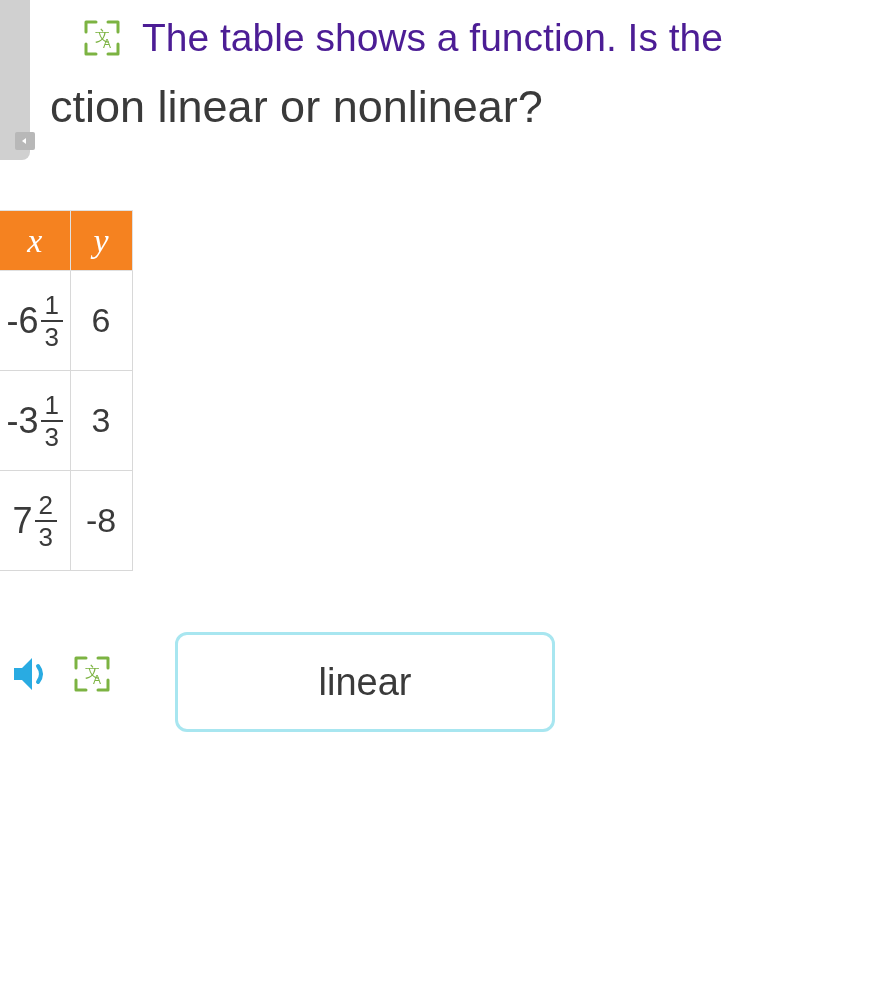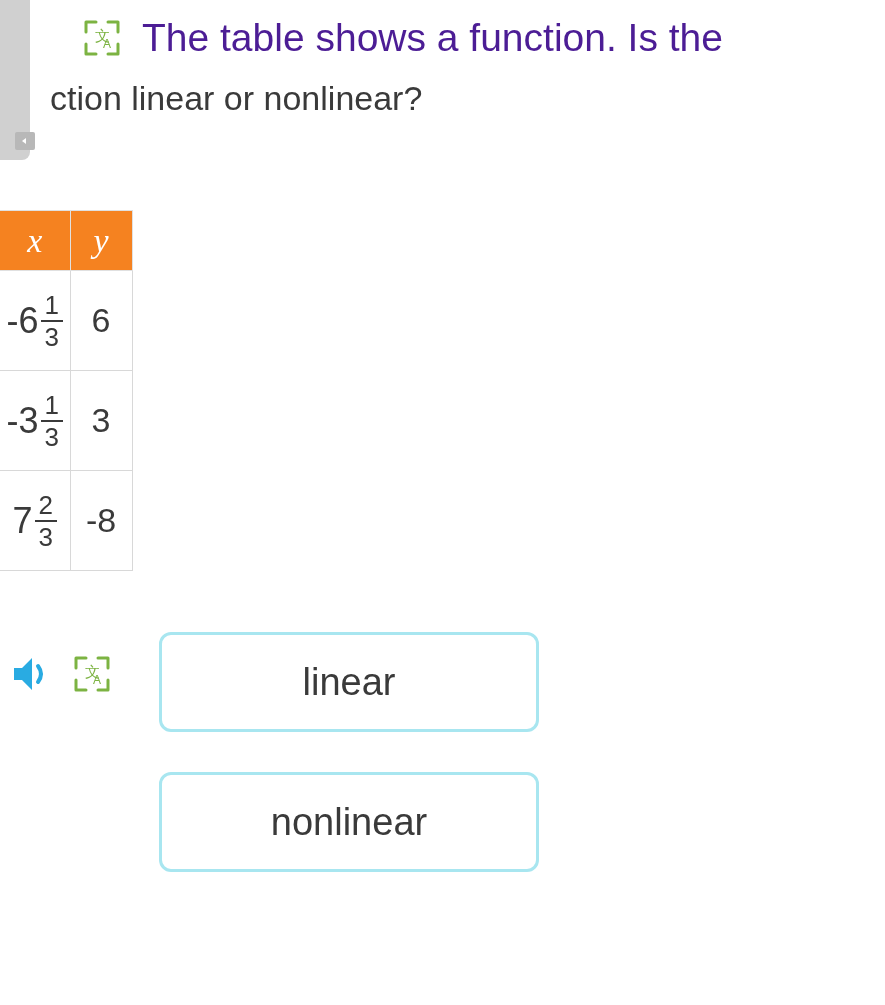--- a/index.html
+++ b/index.html
@@ -62,21 +62,21 @@
     .translate-icon {
       width: 40px;
       height: 40px;
     }
     .question-text {
       font-size: 39px;
       color: #4c1d95;
       line-height: 1.55;
     }
     .question-text2 {
-      font-size: 34px;
+      font-size: 45px;
       color: #3a3a3a;
       line-height: 1.55;
       margin-top: 4px;
     }
     .table-wrap {
       position: absolute;
       left: 0;
       top: 210px;
     }
     .func-table {
@@ -145,21 +145,21 @@
       width: 48px;
       height: 48px;
       margin-left: 6px;
     }
     .translate-icon2 {
       width: 40px;
       height: 40px;
     }
     .answer-buttons {
       position: absolute;
-      left: 159px;
+      left: 175px;
       top: 632px;
       display: flex;
       flex-direction: column;
       gap: 40px;
     }
     .answer-btn {
       width: 380px;
       height: 100px;
       border: 3px solid #a8e6f0;
       border-radius: 12px;
@@ -257,14 +257,13 @@
     <svg class="translate-icon2" viewBox="0 0 40 40">
       <path d="M4 4 L14 4 M4 4 L4 14 M36 4 L26 4 M36 4 L36 14 M4 36 L14 36 M4 36 L4 26 M36 36 L26 36 M36 36 L36 26" stroke="#7cb342" stroke-width="3" fill="none" stroke-linecap="round"></path>
       <text x="13" y="23" font-size="15" fill="#7cb342" font-family="sans-serif">文</text>
       <text x="21" y="30" font-size="12" fill="#7cb342" font-family="sans-serif">A</text>
     </svg>
   </span>
 </div>
 
 <div class="answer-buttons">
   <button class="answer-btn">linear</button>
-  <button class="answer-btn">nonlinear</button>
 </div>
 
 </body></html>

